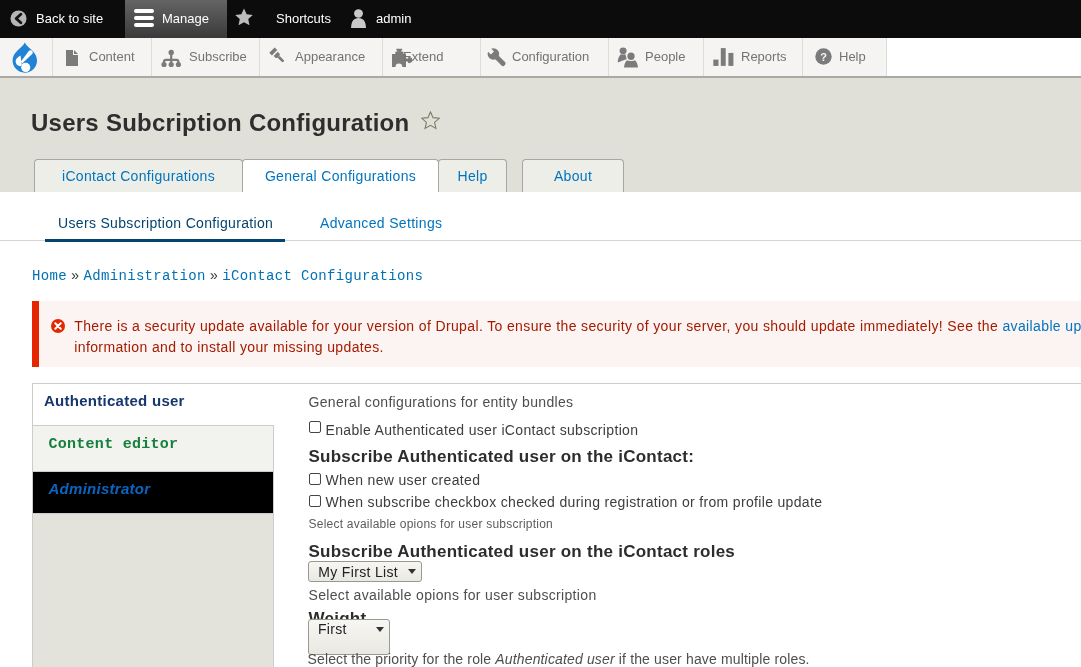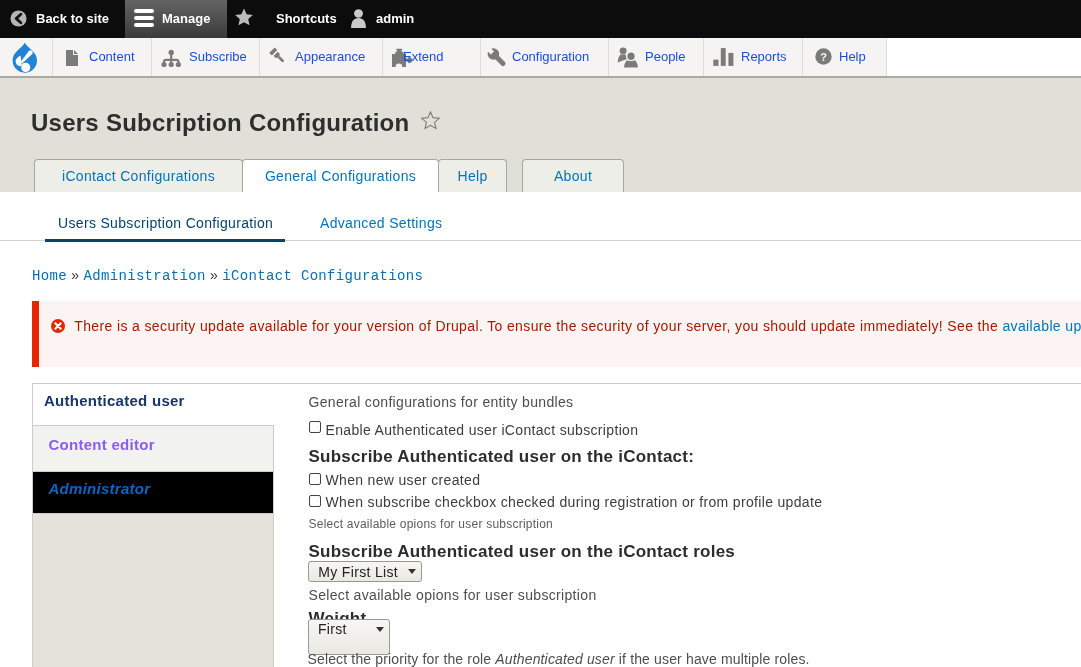--- a/index.html
+++ b/index.html
@@ -3,28 +3,28 @@
 <meta charset="utf-8">
 <style>
 * { margin:0; padding:0; box-sizing:border-box; }
 html,body { width:1081px; height:667px; overflow:hidden; background:#fff; }
 body { font-family:"Liberation Sans", sans-serif; }
 #page { position:relative; width:1081px; height:667px; overflow:hidden; }
 .abs { position:absolute; }
 
 
 #topbar { left:0; top:0; width:1081px; height:38px; background:#0c0c0c; }
-#topbar .item { position:absolute; top:0; height:50px; color:#fff; font-weight:bold; font-size:13px; line-height:37px;text-align:center; }
+#topbar .item { position:absolute; top:0; height:50px; color:#fff; font-weight:normal; font-size:13px; line-height:37px;text-align:center; }
 #manage-bg { position:absolute; left:125px; top:0; width:102px; height:38px; background:linear-gradient(#646464,#3a3a3a); }
 
 
 #toolbar { left:0; top:38px; width:1081px; height:40px; background:#fff; border-bottom:2px solid #aaaaa4; }
 #toolbar .menuarea { position:absolute; left:0; top:0; width:886px; height:38px; background:#f5f4f2; }
 #toolbar .sep { position:absolute; top:0; width:1px; height:38px; background:#ddddd8; }
-#toolbar .mi { position:absolute; top:0; height:38px; font-size:13px; color:#1d4ed8; line-height:38px; }
+#toolbar .mi { position:absolute; top:0; height:38px; font-size:13px; color:#737373; line-height:38px; }
 
 
 #header { left:0; top:78px; width:1081px; height:114px; background:#e0e0d8; }
 #title { left:31px; top:109px; font-size:24px; font-weight:bold; color:#2e2e2e; letter-spacing:0.25px; }
 
 
 .ptab { position:absolute; top:159px; height:33px; border:1px solid #a6a6a2; border-bottom:none; border-radius:4px 4px 0 0; background:#eeeee9; color:#0074bd; font-size:14px; letter-spacing:0.33px; text-align:center; line-height:33px; }
 .ptab.active { background:#fff; height:34px; }
 
 
@@ -48,21 +48,21 @@
 
 
 #vt { left:32px; top:383px; width:1049px; height:284px; border-top:1px solid #ccc; border-left:1px solid #ccc; }
 .vmenu { position:absolute; left:0; width:241px; }
 #vm1 { top:0; height:42px; background:#fff; border-bottom:1px solid #ccc; }
 #vm2 { top:42px; height:46px; background:#f2f2ef; border-bottom:1px solid #ccc; border-right:1px solid #ccc; }
 #vm3 { top:88px; height:42px; background:#000000; border-bottom:1px solid #ccc; border-right:1px solid #ccc;font-style:italic; }
 #vmfill { top:130px; height:154px; background:#e3e3db; border-right:1px solid #ccc; }
 .vmenu span { position:absolute; font-weight:bold; font-size:15px; letter-spacing:0.27px; }
 #vm1 span { left:11px; top:7.5px; color:#16366e; }
-#vm2 span { left:15.5px; top:9.5px; color:#8b5cf6; }
+#vm2 span { left:15.5px; top:9.5px; color:#15803d;font-family:Liberation Mono, monospace; }
 #vm3 span { left:15.5px; top:8px; color:#0a65c2; }
 
 
 #pane { position:absolute; left:274px; top:1px; width:807px; height:283px; }
 .ftext { position:absolute; font-size:14px; letter-spacing:0.33px; line-height:17px; color:#3d3d3d; white-space:nowrap; }
 .fbold { position:absolute; font-size:17px; letter-spacing:0.25px; line-height:18px; font-weight:bold; color:#2d2d2d; white-space:nowrap; }
 .fdesc { position:absolute; font-size:12px; letter-spacing:0.23px; line-height:15px; color:#5c5c5c; white-space:nowrap; }
 .cb { position:absolute; width:12px; height:12px; border:1px solid #444; border-radius:2px; background:#fff; }
 .sel { position:absolute; background:linear-gradient(#f7f6f3,#e9e8e1); border:1px solid #999994; border-radius:3px; font-size:14px; letter-spacing:0.33px; color:#222; }
 .sel .arr { position:absolute; width:0; height:0; border-left:4.5px solid transparent; border-right:4.5px solid transparent; border-top:5.5px solid #333; }
@@ -196,20 +196,21 @@
   <div class="abs" id="stabmark"></div>
 
   <div class="abs" id="crumb"><a>Home</a> » <a>Administration</a> » <a>iContact Configurations</a></div>
 
   <div class="abs" id="msg">
     <svg class="abs" style="left:12.4px;top:18px" width="14" height="14" viewBox="0 0 15 15">
       <circle cx="7.5" cy="7.5" r="7.5" fill="#e32700"></circle>
       <path d="M4.6 4.6 L10.4 10.4 M10.4 4.6 L4.6 10.4" stroke="#fff" stroke-width="2.2" stroke-linecap="round"></path>
     </svg>
     <div class="line" style="top:17px">There is a security update available for your version of Drupal. To ensure the security of your server, you should update immediately! See the <a>available updates page for more</a></div>
+    <div class="line" style="top:37.5px">information and to install your missing updates.</div>
   </div>
 
   <div class="abs" id="vt">
     <div class="vmenu" id="vm1">
         <span>Authenticated user</span>
       </div>
     <div class="vmenu" id="vm2">
         <span>Content editor</span>
       </div>
     <div class="vmenu" id="vm3">

